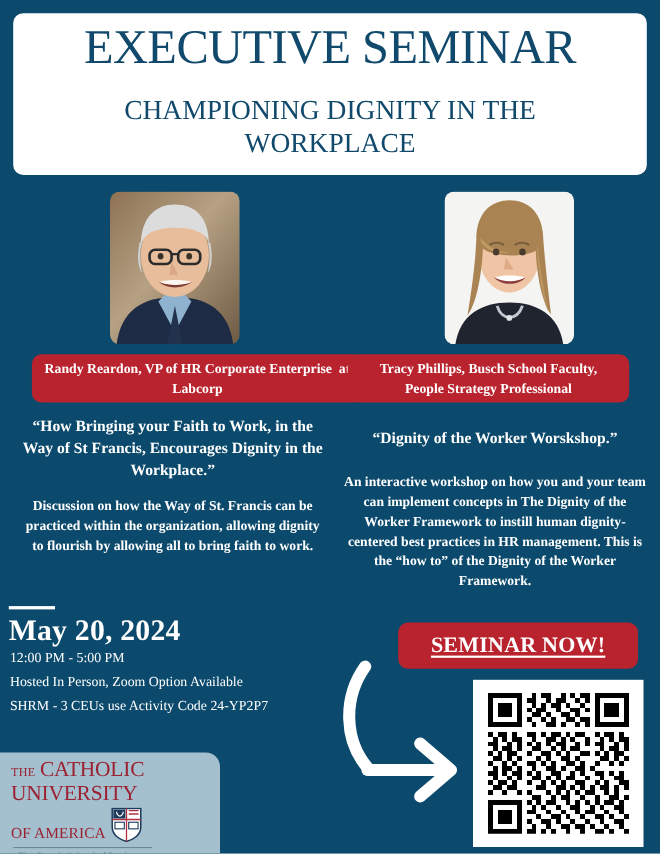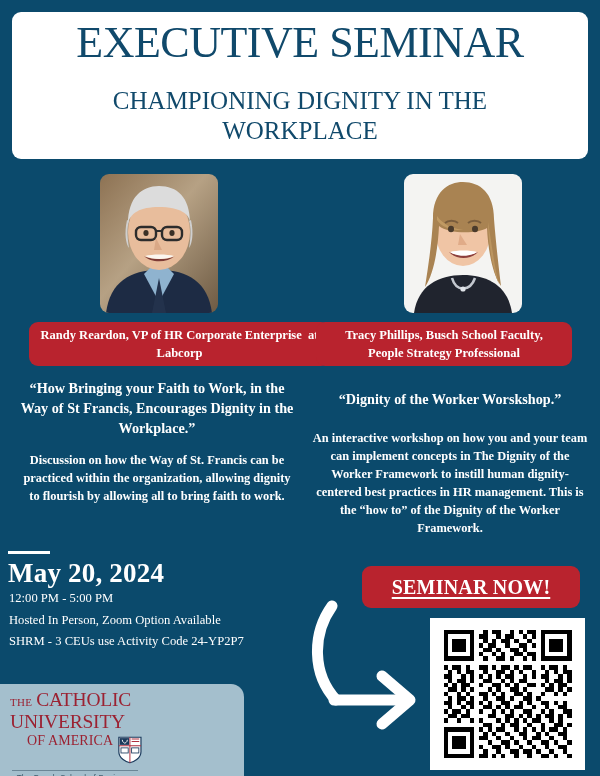--- a/index.html
+++ b/index.html
@@ -185,21 +185,21 @@
     box-sizing: border-box;
     padding: 12px;
   }
   .qr-wrap svg { display: block; width: 100%; height: 100%; }
 
   
   .logo-panel {
     position: absolute;
     left: 0;
     top: 684px;
-    width: 244px;
+    width: 200px;
     height: 92px;
     background: #a4bfcd;
     border-top-right-radius: 13px;
   }
   .cua-logo {
     position: absolute;
     left: 10px;
     top: 6px;
     width: 132px;
   }
@@ -208,21 +208,21 @@
     font-family: "Liberation Serif", "DejaVu Serif", serif;
     line-height: 1.0;
     white-space: nowrap;
   }
   .cua-the { font-size: 11px; letter-spacing: 0.3px; }
   .cua-catholic { font-size: 19.5px; letter-spacing: -0.2px; }
   .cua-university { font-size: 19.5px; letter-spacing: -0.2px; }
   .cua-america { font-size: 14px; letter-spacing: 0.1px; }
   .cua-row1 { display: flex; align-items: baseline; gap: 4px; margin-bottom: 2px; }
   .cua-row2 { margin-bottom: 2px; }
-  .cua-row3 { display: flex; align-items: flex-start; gap: 5px; margin-left: 17px; }
+  .cua-row3 { display: flex; align-items: flex-end; gap: 5px; }
   .cua-divider {
     width: 126px;
     height: 1px;
     background: #6b8696;
     margin: 4px 0 3px 2px;
   }
   .cua-busch {
     color: #3d5a6b;
     font-family: "Liberation Sans", "DejaVu Sans", sans-serif;
     font-size: 8.2px;

